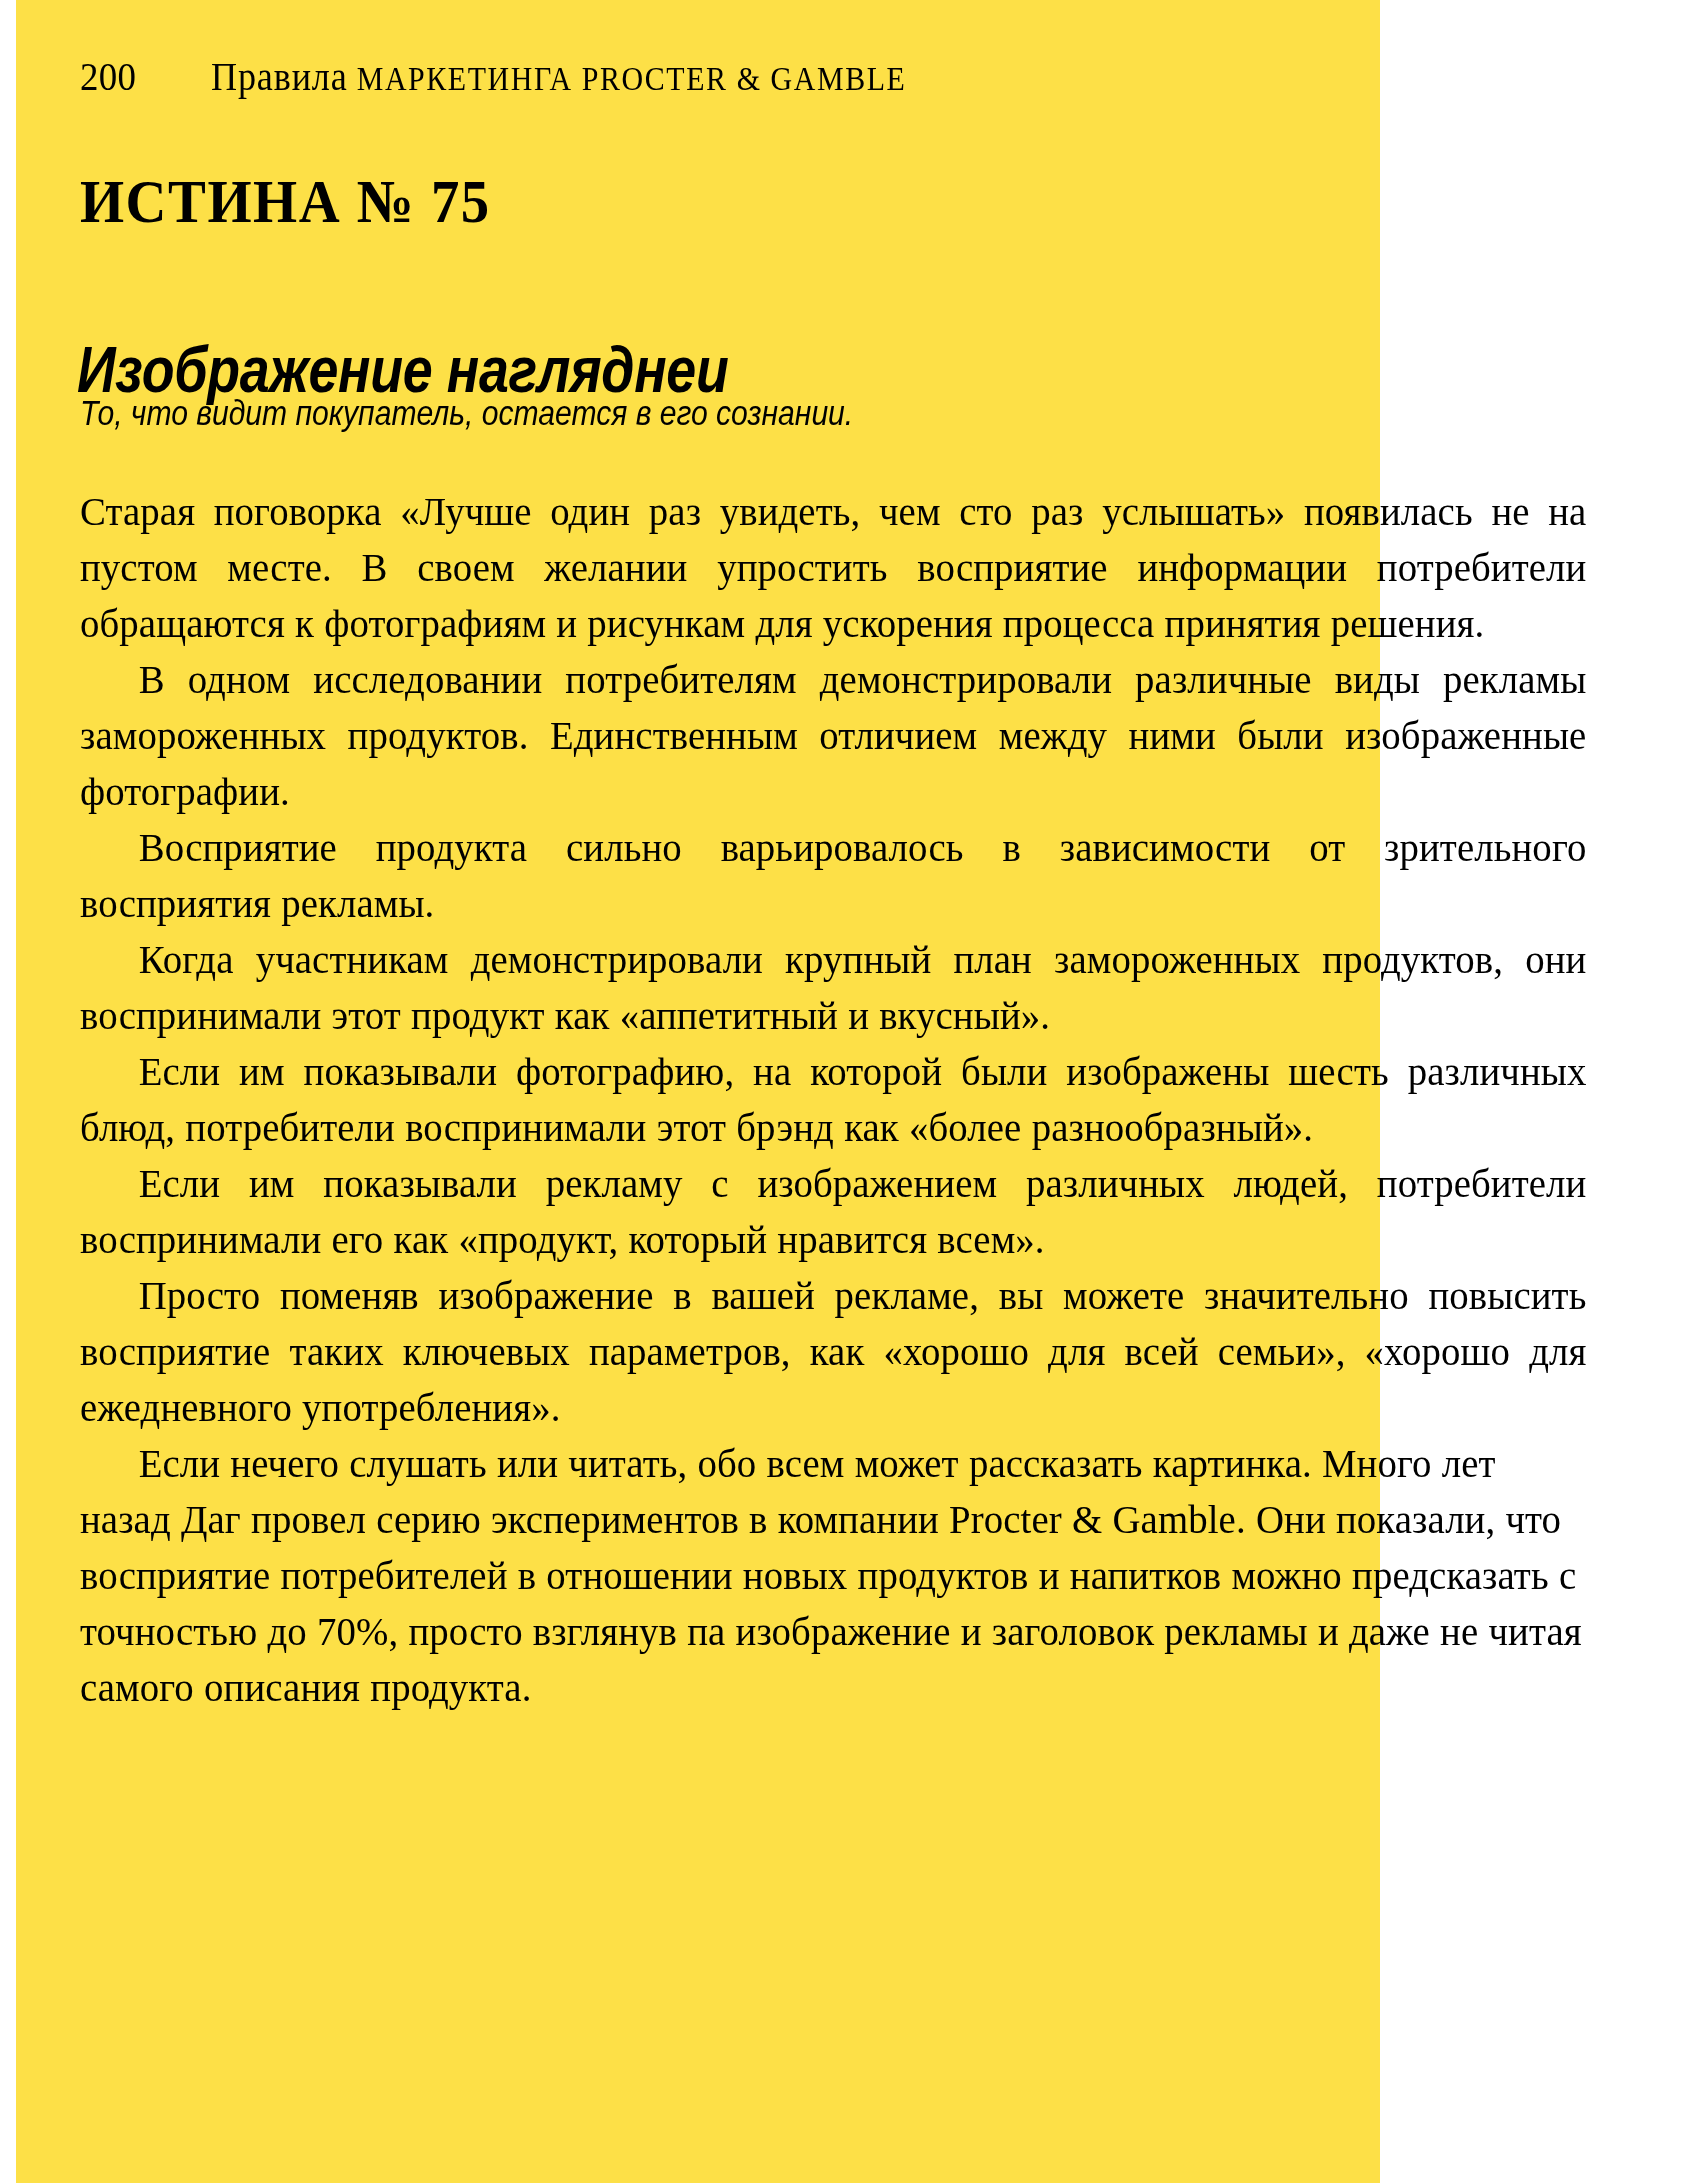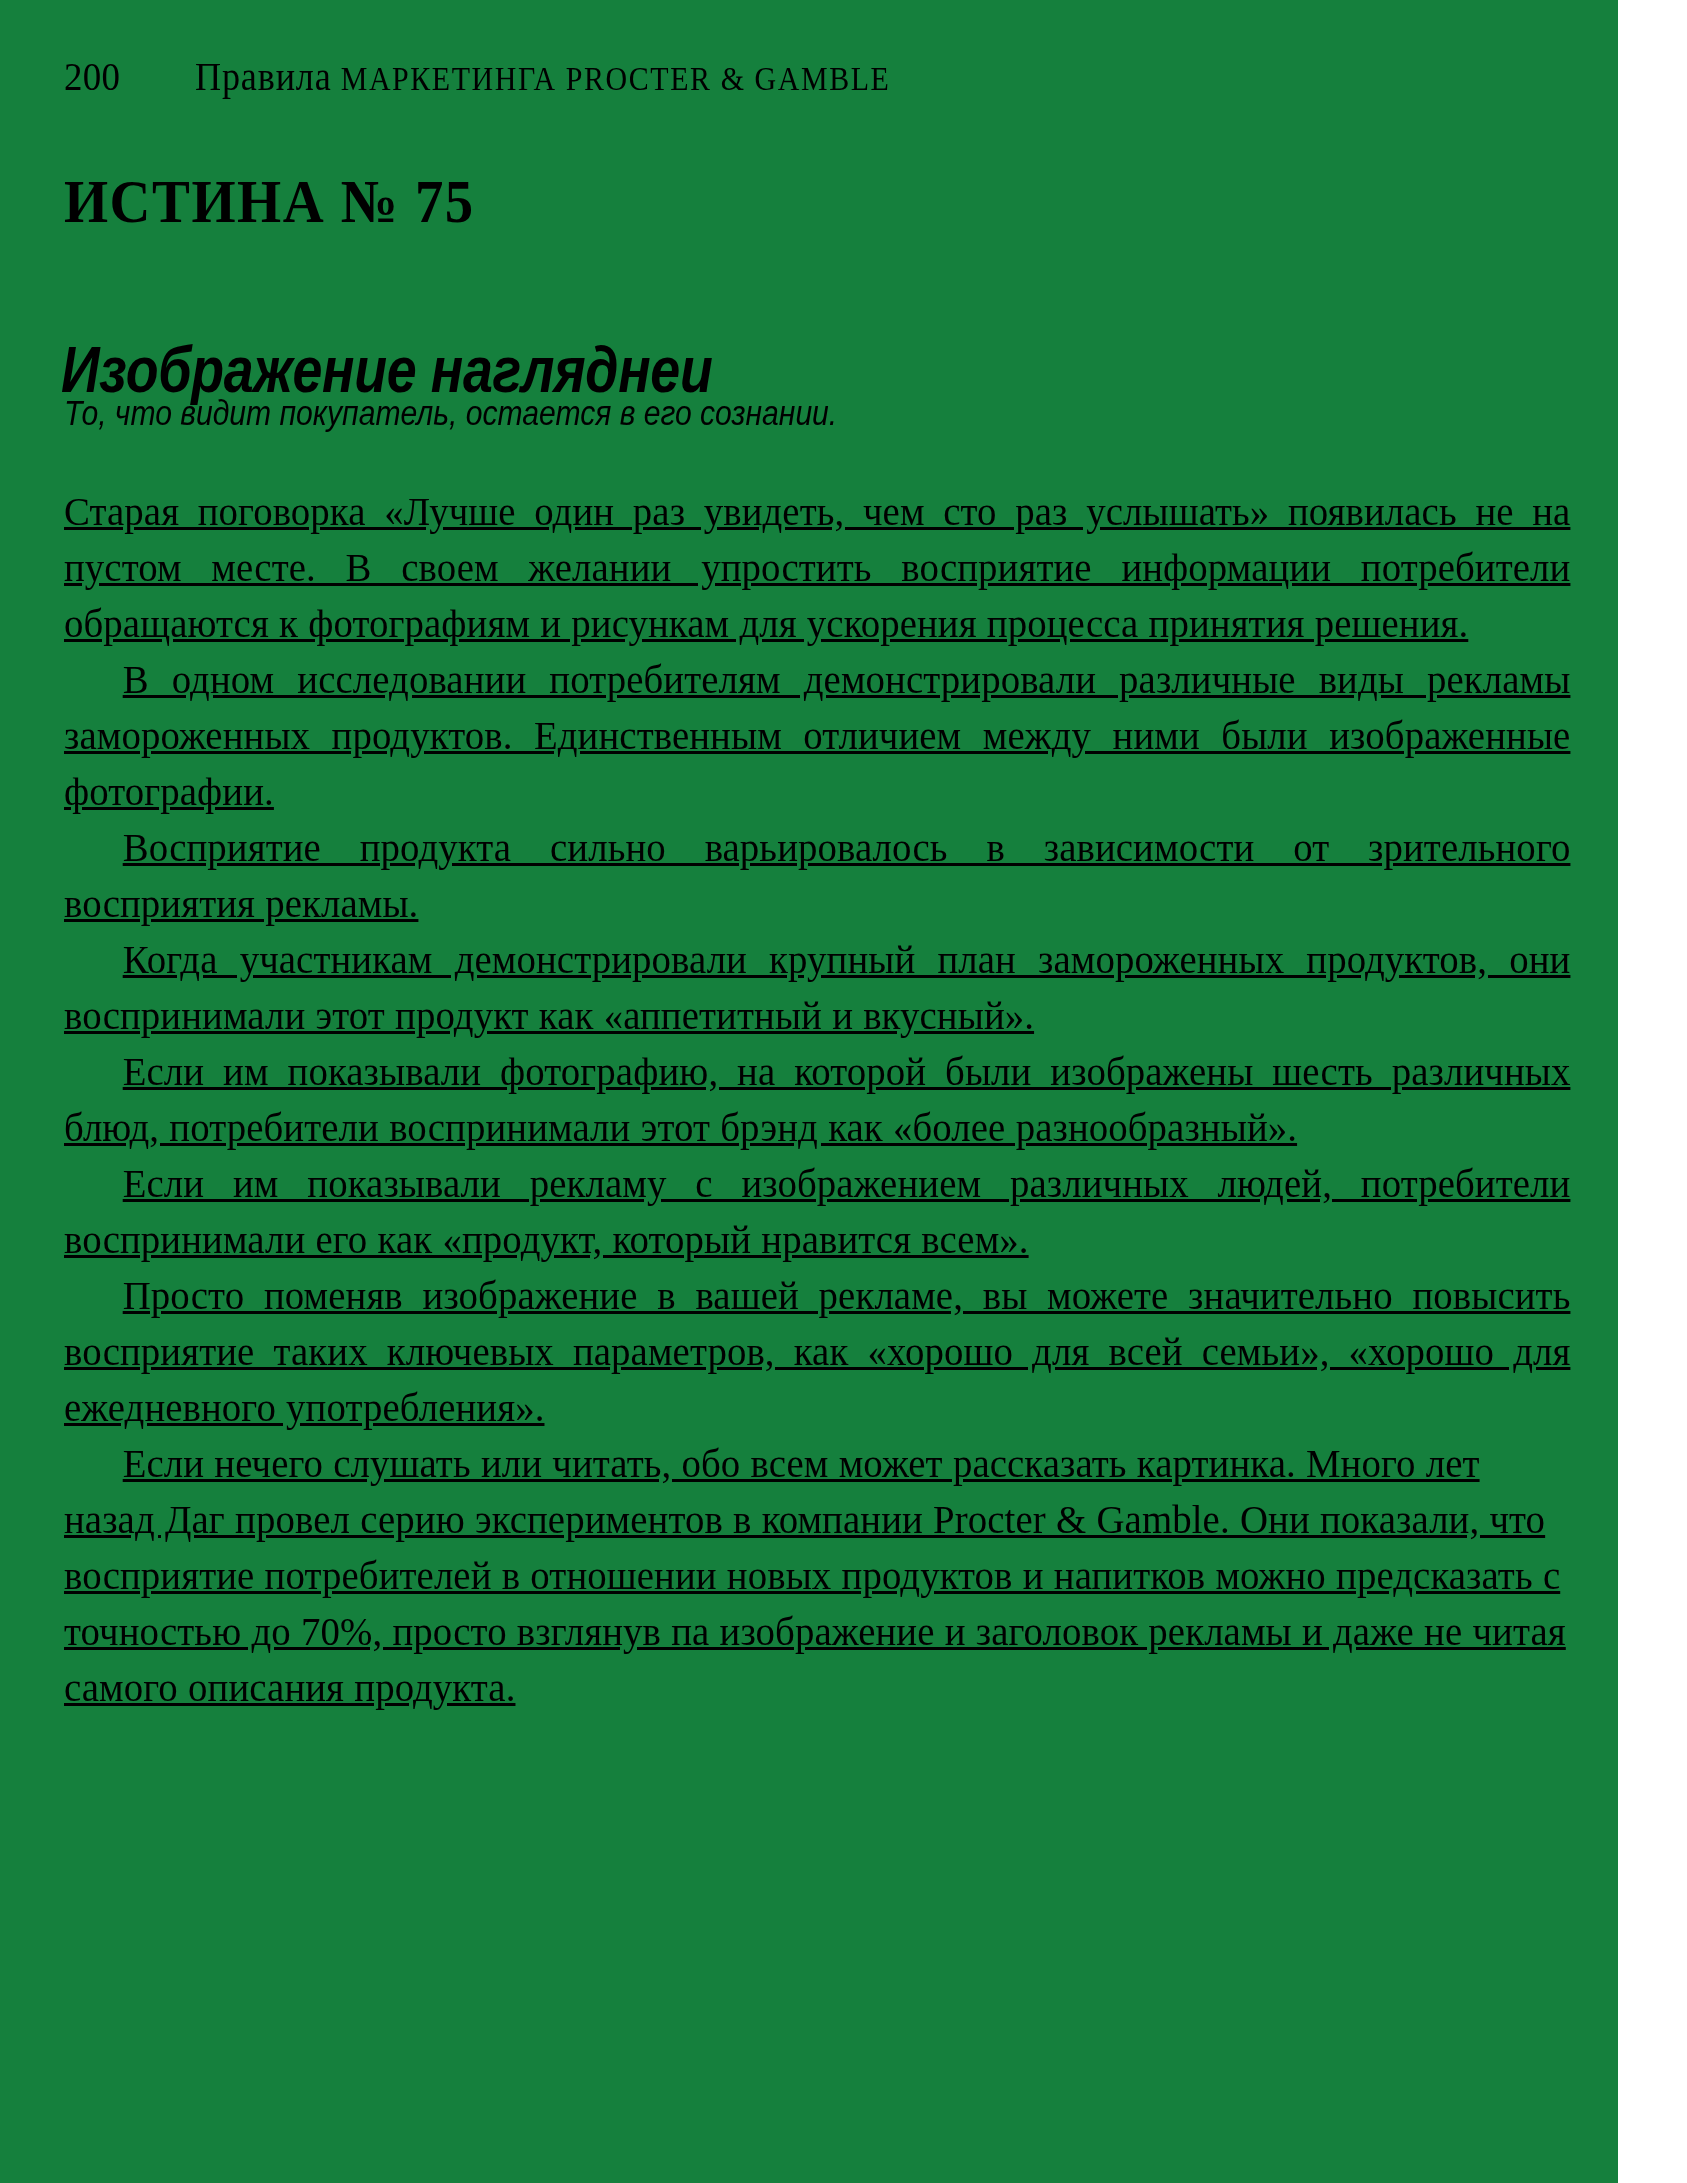--- a/index.html
+++ b/index.html
@@ -13,24 +13,24 @@
     height: 2183px;
     position: relative;
     overflow: hidden;
     font-family: "Liberation Serif", "DejaVu Serif", serif;
     color: #000000;
     -webkit-font-smoothing: antialiased;
   }
 
   .page {
     position: absolute;
-    left: 0; top: 0;
-    width: 1618px;
+    left: 16px; top: 0;
+    width: 1364px;
     height: 2183px;
-    background: #15803d;
+    background: #fde047;
   }
 
   
   .running-head {
     position: absolute;
     left: 64px;
     top: 56px;
     width: 1549px;
     display: flex;
     align-items: baseline;
@@ -103,21 +103,20 @@
     transform-origin: left top;
     white-space: nowrap;
   }
 
   
   .body-copy {
     position: absolute;
     left: 64px;
     top: 484px;
     width: 1514px;
-    text-decoration: underline;
   }
   .body-copy p {
     margin: 0;
     font-family: "Liberation Serif", "DejaVu Serif", serif;
     font-size: 39px;
     line-height: 56px;
     text-align: justify;
     text-justify: inter-word;
     letter-spacing: 0.1px;
     word-spacing: 0.4px;

